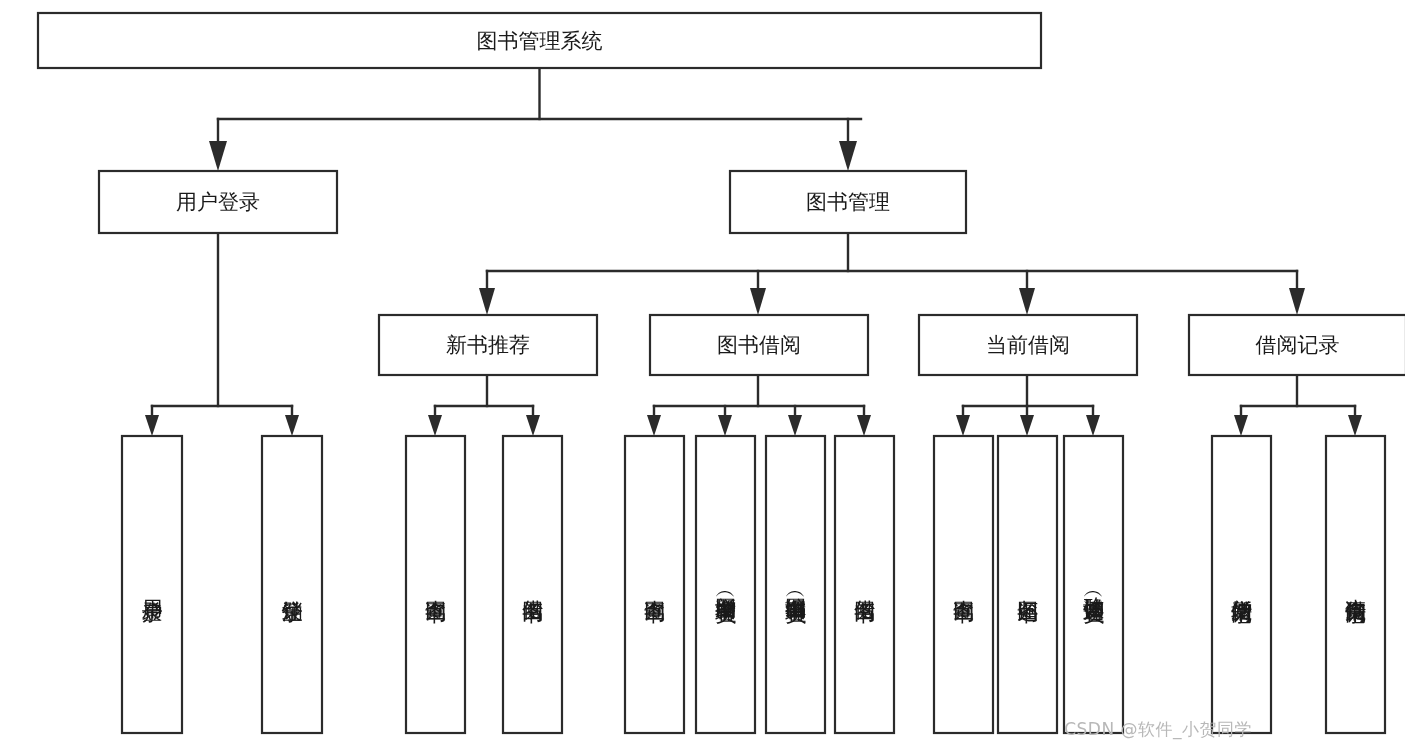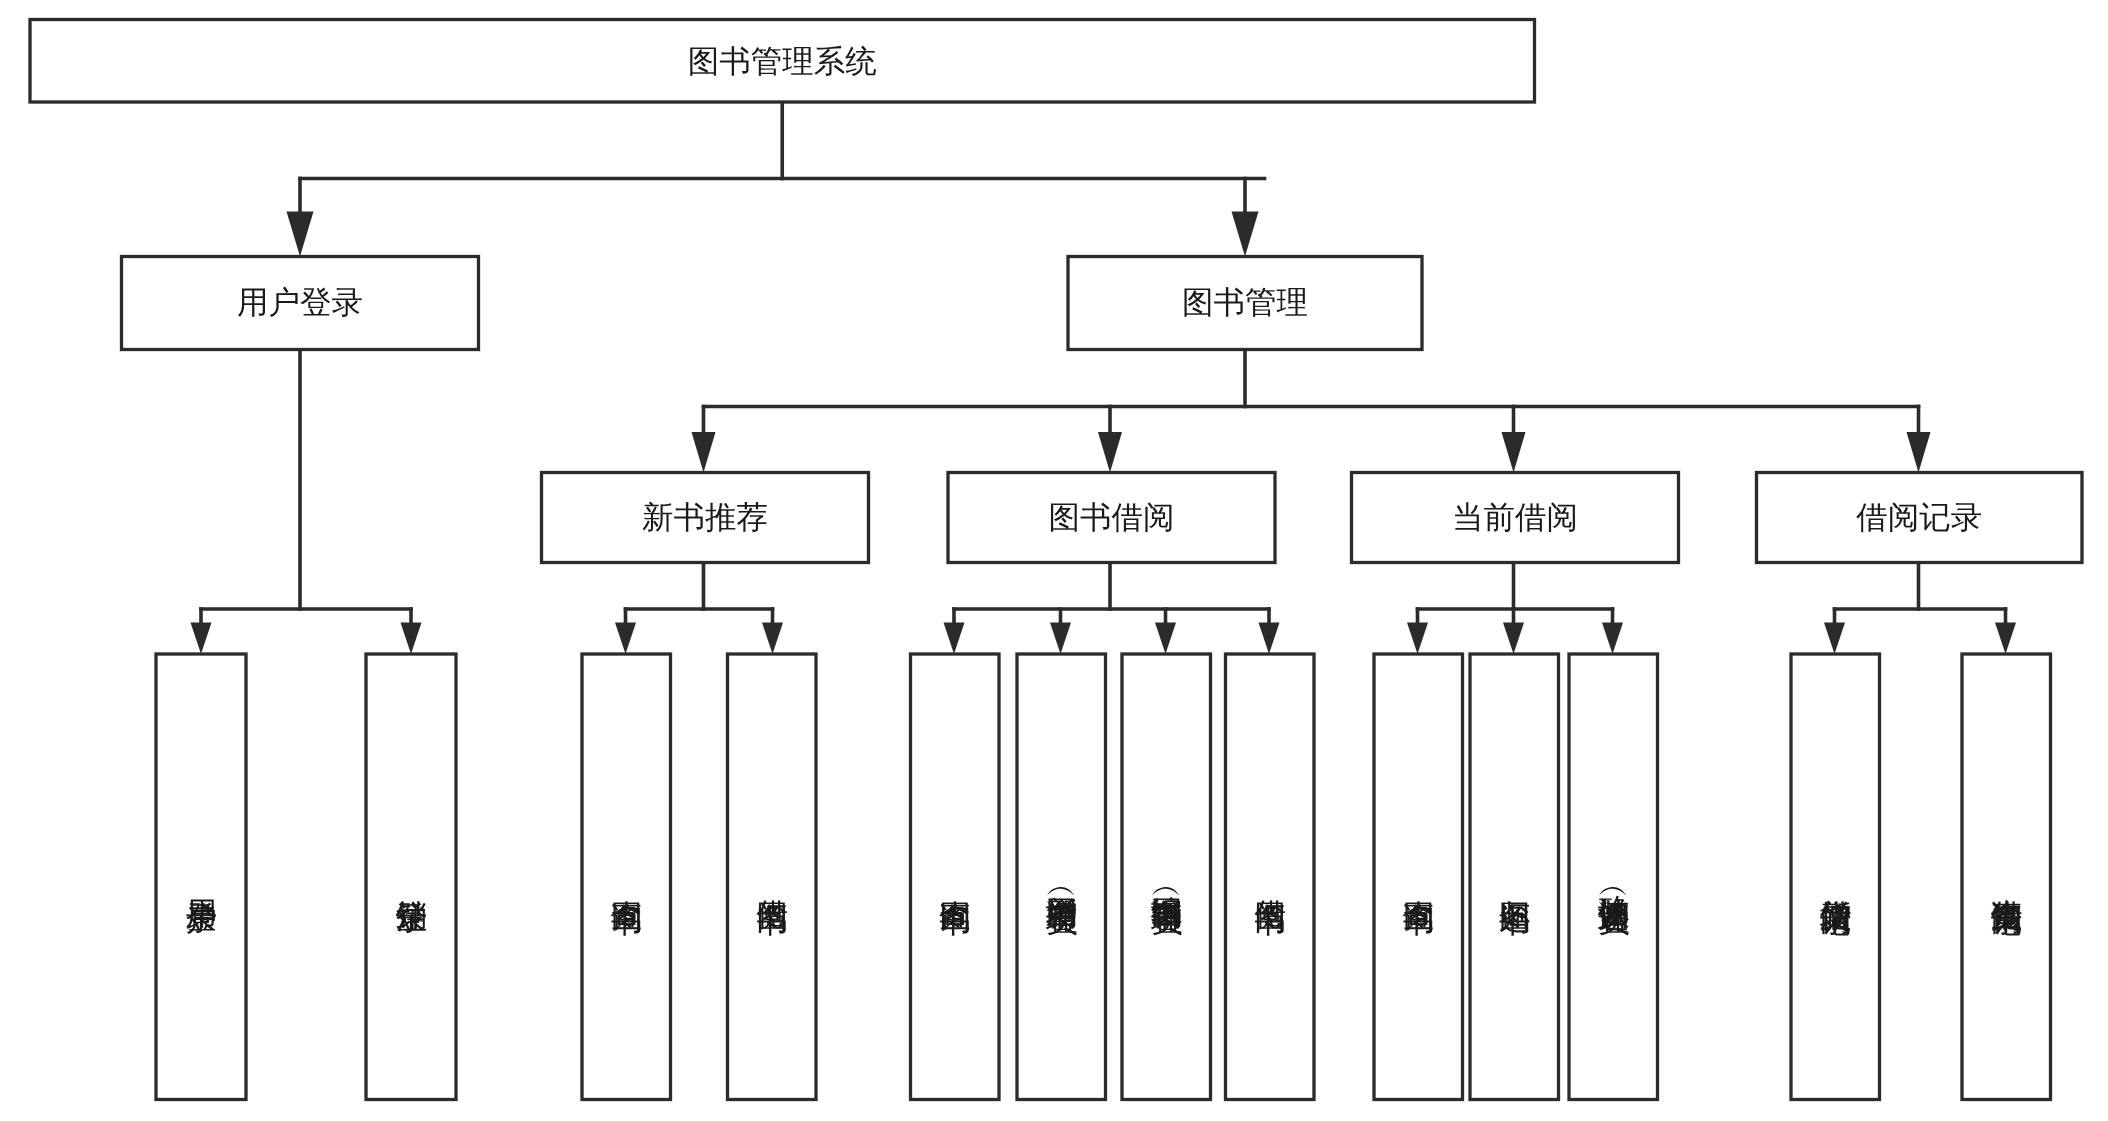--- a/index.html
+++ b/index.html
@@ -11,20 +11,21 @@
     width: 1405px;
     height: 747px;
     font-family: "DejaVu Sans", "Liberation Sans", sans-serif;
     overflow: hidden;
   }
   #diagram-root {
     position: relative;
     width: 1244px;
     height: 747px;
     background: #ffffff;
+    margin-left: 18px;
   }
   svg#tree-svg {
     position: absolute;
     left: 0;
     top: 0;
     width: 1405px;
     height: 747px;
   }
   .node-box {
     fill: #ffffff;
@@ -208,14 +209,15 @@
   <div class="leaf-label" style="left:607px; top:436px; width:59px; height:297px; display:flex; align-items:center; justify-content:center;">查询图书</div>
   <div class="leaf-label" style="left:678px; top:436px; width:59px; height:297px; display:flex; align-items:center; justify-content:center;">新增图书（管理员）</div>
   <div class="leaf-label" style="left:748px; top:436px; width:59px; height:297px; display:flex; align-items:center; justify-content:center;">编辑图书（管理员）</div>
   <div class="leaf-label" style="left:817px; top:436px; width:59px; height:297px; display:flex; align-items:center; justify-content:center;">借阅图书</div>
   <div class="leaf-label" style="left:916px; top:436px; width:59px; height:297px; display:flex; align-items:center; justify-content:center;">查询图书</div>
   <div class="leaf-label" style="left:980px; top:436px; width:59px; height:297px; display:flex; align-items:center; justify-content:center;">归还图书</div>
   <div class="leaf-label" style="left:1046px; top:436px; width:59px; height:297px; display:flex; align-items:center; justify-content:center;">确认归还（管理员）</div>
   <div class="leaf-label" style="left:1194px; top:436px; width:59px; height:297px; display:flex; align-items:center; justify-content:center;">新增借阅记录</div>
   <div class="leaf-label" style="left:1308px; top:436px; width:59px; height:297px; display:flex; align-items:center; justify-content:center;">查询借阅记录</div>
 
+  <div id="watermark">CSDN @软件_小贺同学</div>
 
 </div>
 
 </body></html>

